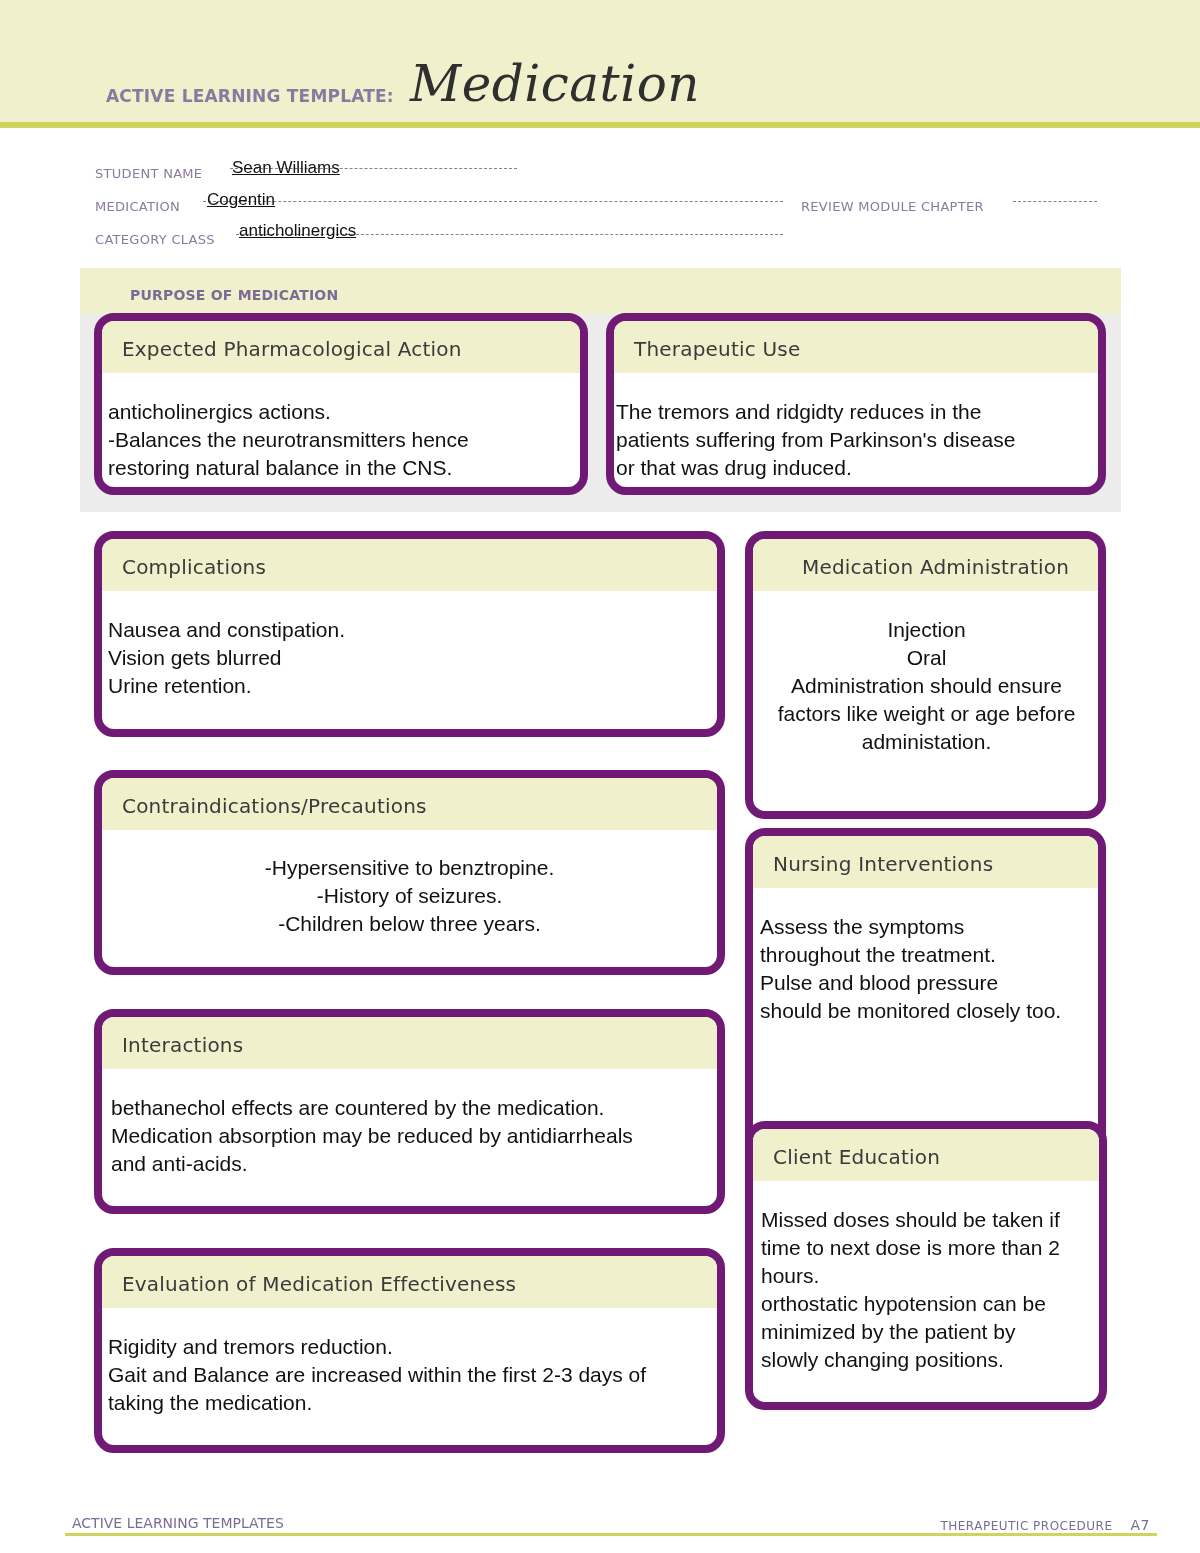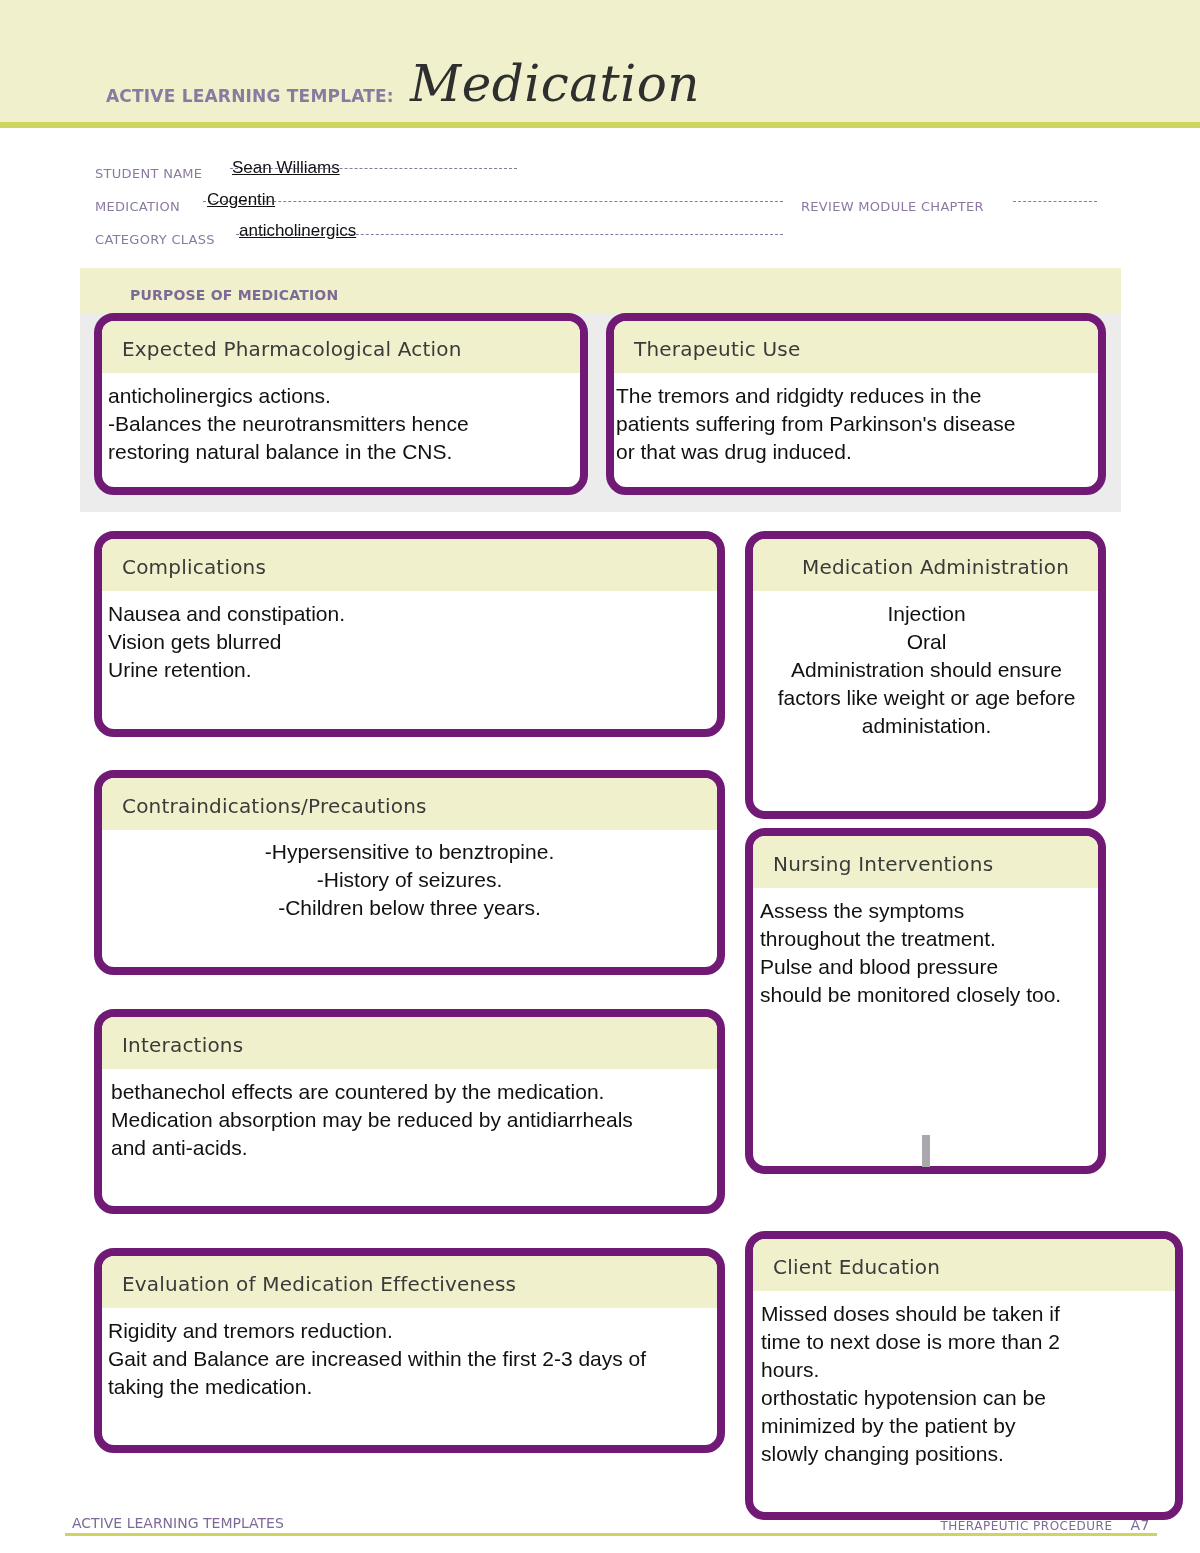--- a/index.html
+++ b/index.html
@@ -14,21 +14,21 @@
     .field-label { position: absolute; font-family: "DejaVu Sans", sans-serif; font-size: 13px; color: #8a7aa0; letter-spacing: 0.3px; }
     .field-line { position: absolute; height: 0; border-bottom: 1.5px dashed #8a7aa0; }
     .field-value { position: absolute; font-family: "Liberation Sans", sans-serif; font-size: 17px; color: #111; text-decoration: underline; }
 
     .purpose-panel { position: absolute; left: 80px; top: 268px; width: 1041px; height: 244px; background: #ececec; }
     .purpose-band { position: absolute; left: 0; top: 0; width: 100%; height: 46px; background: #f0f1cc; }
     .purpose-title { position: absolute; left: 14px; top: 19px; font-family: "DejaVu Sans", sans-serif; font-size: 14px; font-weight: bold; color: #7d6a96; letter-spacing: 0.2px; margin-left: 36px; }
 
     .box { position: absolute; background: #ffffff; border: 8px solid #701a75; border-radius: 20px; overflow: hidden; }
     .box-head { height: 52px; background: #f0f1cc; padding: 16px 0 0 20px; font-family: "DejaVu Sans", sans-serif; font-size: 20px; color: #3a3a3a; letter-spacing: 0.2px; }
-    .box-body { padding: 9px 6px 0 6px; font-family: "Liberation Sans", sans-serif; font-size: 21px; line-height: 28px; color: #111; }
+    .box-body { padding: 9px 6px 0 6px; font-family: "Liberation Sans", sans-serif; font-size: 21px; line-height: 28px; color: #111; margin-top: 16px; }
     .box-body p { white-space: nowrap; }
 
     .connector { position: absolute; left: 922px; top: 1135px; width: 8px; height: 32px; background: #a9a9ad; }
 
     .footer-left { position: absolute; left: 72px; top: 1515px; font-family: "DejaVu Sans", sans-serif; font-size: 14px; color: #7d6a96; }
     .footer-right { position: absolute; right: 50px; top: 1517px; font-family: "DejaVu Sans", sans-serif; font-size: 12px; color: #7d6a96; letter-spacing: 0.5px; }
     .footer-right .page { margin-left: 18px; font-size: 14px; }
     .footer-rule { position: absolute; left: 65px; top: 1533px; width: 1092px; height: 3px; background: #ced45e; }
   </style>
 </head>
@@ -130,21 +130,21 @@
   <div class="box-body" style="padding-left:7px;">
     <p>Assess the symptoms</p>
     <p>throughout the treatment.</p>
     <p>Pulse and blood pressure</p>
     <p>should be monitored closely too.</p>
   </div>
 </div>
 
 <div class="connector"></div>
 
-<div class="box" style="left:745px;top:1231px;width:438px;height:289px;">
+<div class="box" style="left:745px;top:1121px;width:362px;height:289px;">
   <div class="box-head">Client Education</div>
   <div class="box-body" style="padding-left:8px;">
     <p>Missed doses should be taken if</p>
     <p>time to next dose is more than 2</p>
     <p>hours.</p>
     <p>orthostatic hypotension can be</p>
     <p>minimized by the patient by</p>
     <p>slowly changing positions.</p>
   </div>
 </div>

